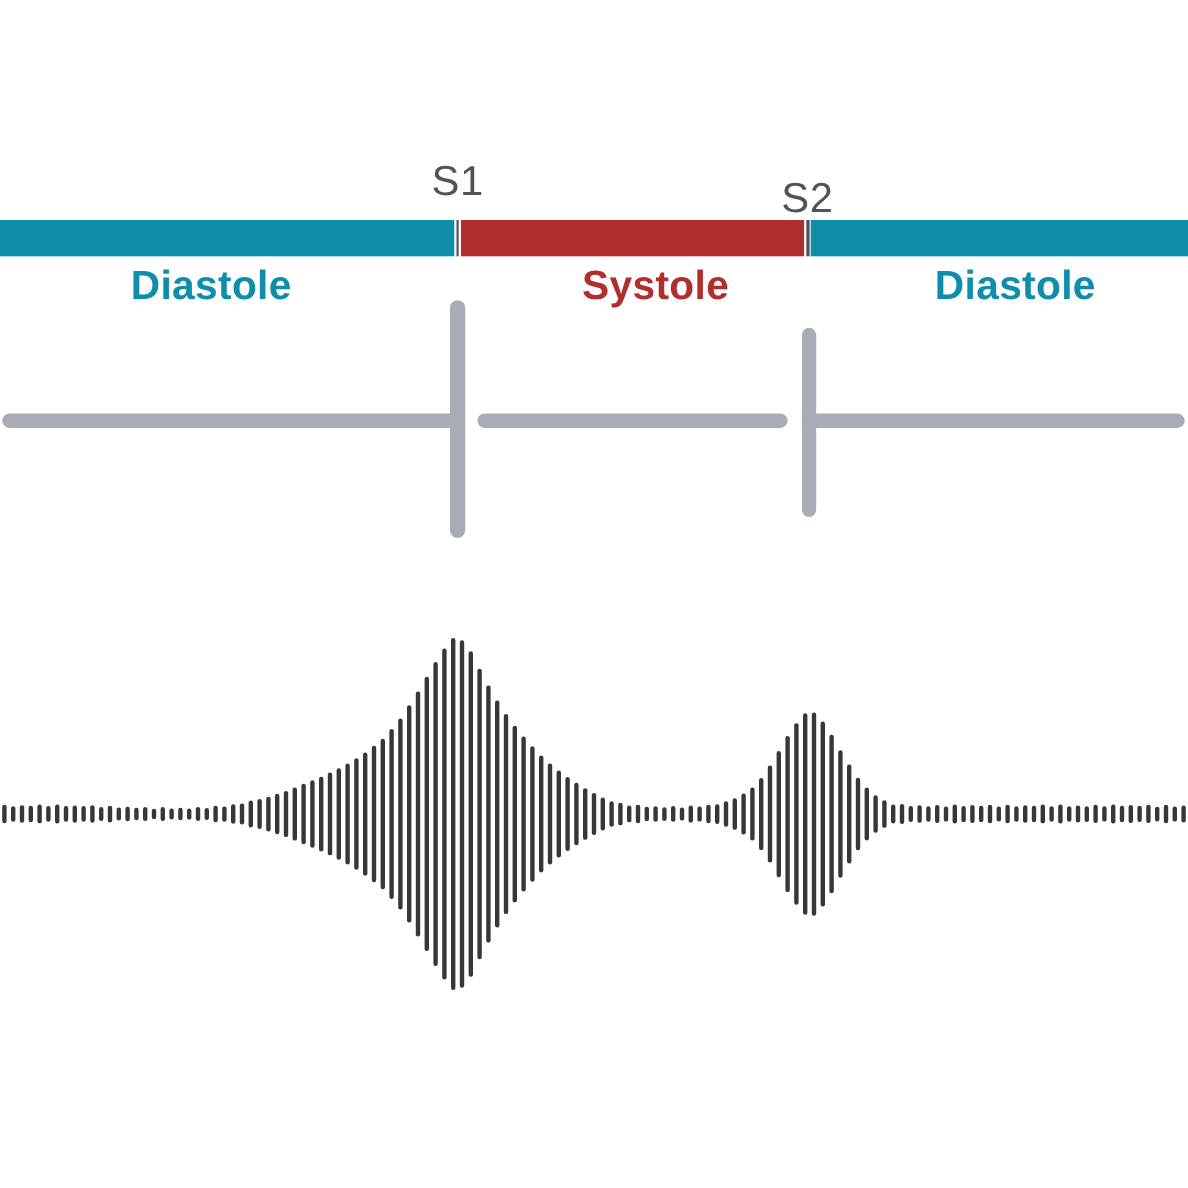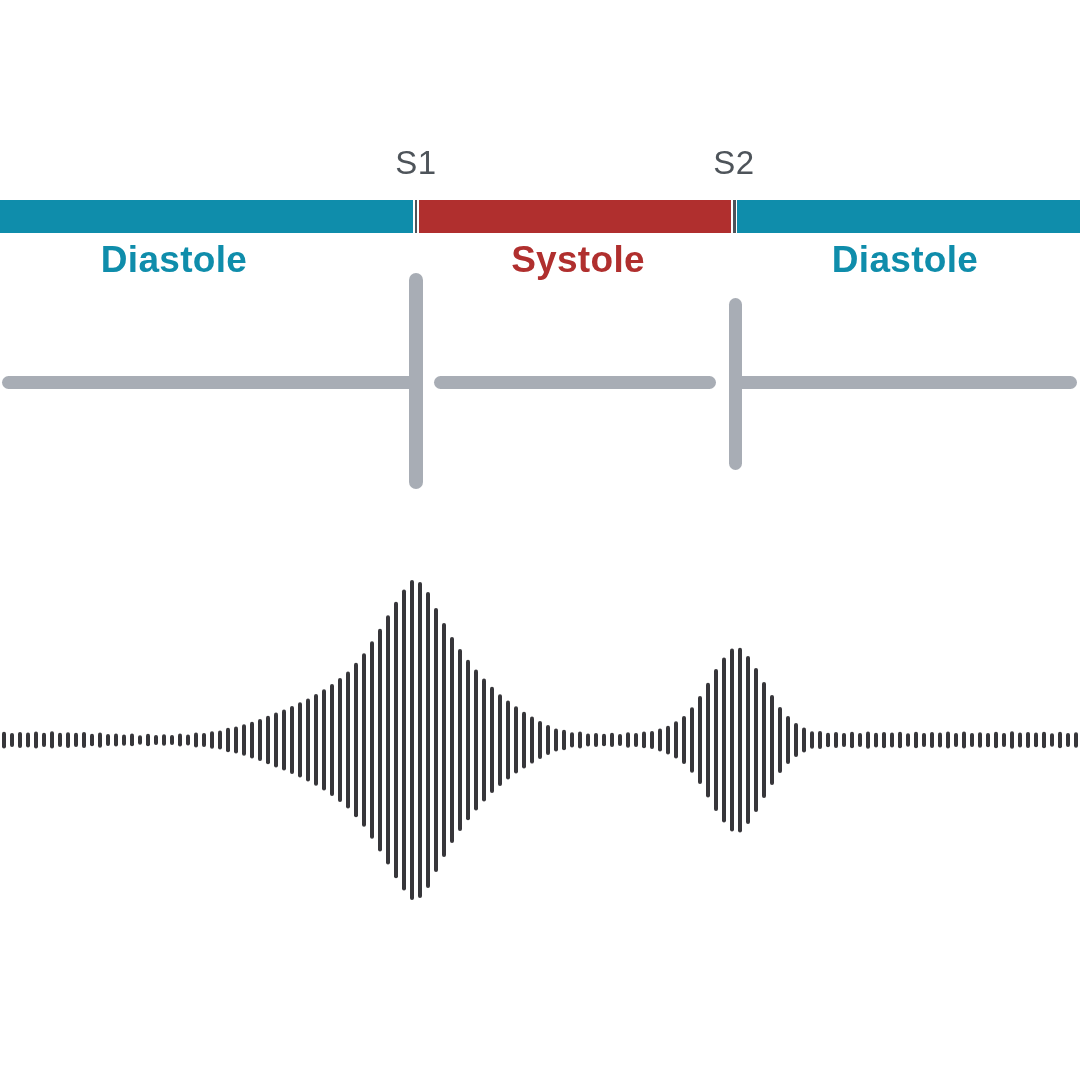--- a/index.html
+++ b/index.html
@@ -3,39 +3,39 @@
 <meta charset="utf-8">
 <style>
   html,body{margin:0;padding:0;background:#ffffff;}
   .canvas{
     position:relative;width:1080px;height:1080px;background:#ffffff;overflow:hidden;
     font-family:"Liberation Sans","DejaVu Sans",sans-serif;
   }
   
   .marker-label{
     position:absolute;top:146px;transform:translateX(-50%);
-    font-size:33px;font-weight:400;line-height:1;color:#4e545a;letter-spacing:0.5px;
+    font-size:38px;font-weight:400;line-height:1;color:#4e545a;letter-spacing:0.5px;
   }
   .marker-label.s1{left:416px;}
-  .marker-label.s2{left:734px;}
+  .marker-label.s2{left:734px;margin-top:16px;}
   
   .phase-bar{position:absolute;left:0;top:200px;width:1080px;height:33px;background:#ffffff;}
   .seg{position:absolute;top:0;height:33px;}
   .seg.teal{background:#0f8dab;}
   .seg.red{background:#b02f2e;}
   .seg.seg1{left:0;width:413px;}
   .seg.seg2{left:419px;width:312px;}
   .seg.seg3{left:737px;width:343px;}
   .divider{position:absolute;top:0;height:33px;width:2.5px;background:#4e545a;}
   .divider.d1{left:414.5px;}
   .divider.d2{left:733px;}
   
   .phase-label{
     position:absolute;top:241px;transform:translateX(-50%);
-    font-size:37px;font-weight:700;line-height:1;letter-spacing:0.3px;
+    font-size:37px;font-weight:700;line-height:1;letter-spacing:0.3px;margin-left:18px;
   }
   .phase-label.teal-text{color:#0f8dab;}
   .phase-label.red-text{color:#b02f2e;text-align:center;}
   .phase-label.l1{left:174px;}
   .phase-label.l2{left:578px;}
   .phase-label.l3{left:905px;}
   
   .tl{position:absolute;background:#a8adb5;}
   .tl-seg{top:375.5px;height:13px;border-radius:6.5px;}
   .tl-seg.a{left:2px;width:414px;border-top-right-radius:0;border-bottom-right-radius:0;}

